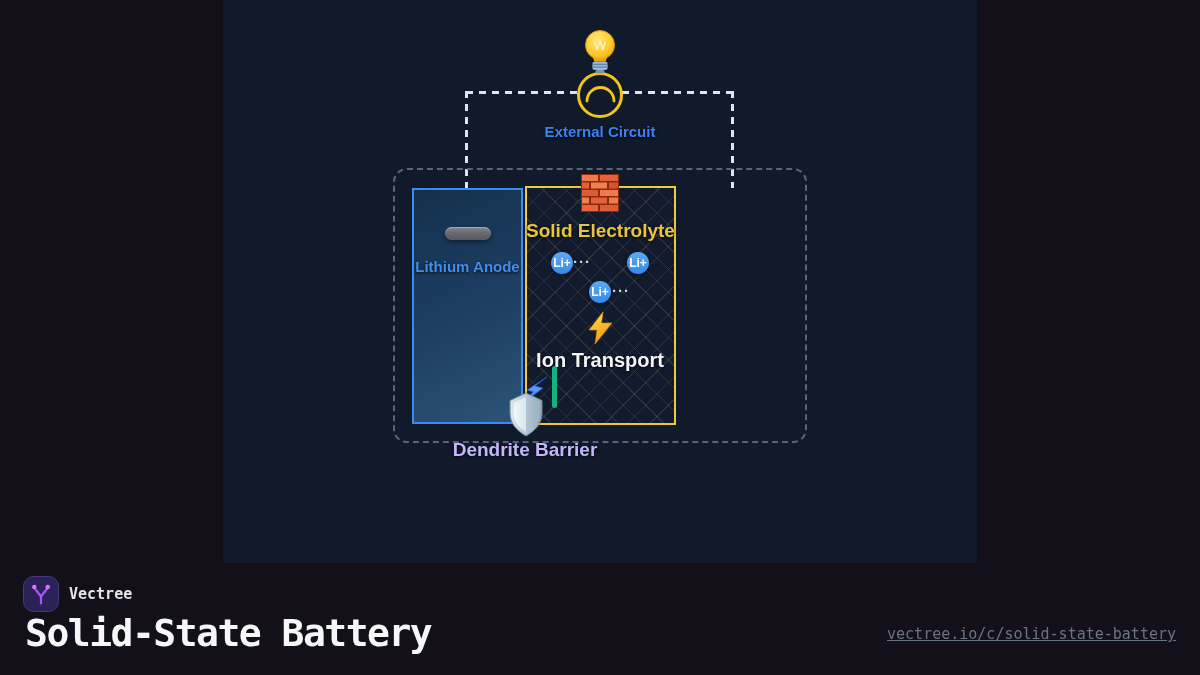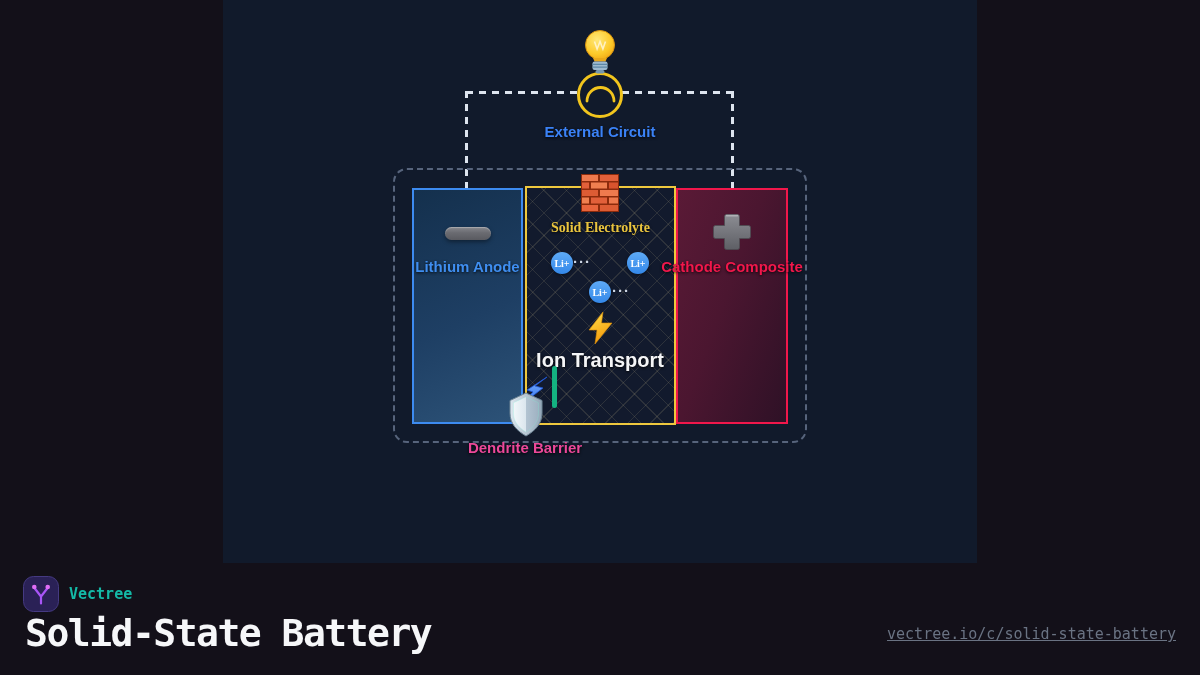--- a/index.html
+++ b/index.html
@@ -39,56 +39,56 @@
            background-image:
              repeating-linear-gradient(45deg,  rgba(207,192,142,.14) 0 1px, transparent 1px 16px),
              repeating-linear-gradient(-45deg, rgba(207,192,142,.14) 0 1px, transparent 1px 16px); }
 
   .cell-label { position:absolute; left:50%; transform:translateX(-50%); top:68px;
                 font-weight:bold; font-size:15px; white-space:nowrap;
                 text-shadow:0 1px 3px rgba(0,0,0,.85); }
   .anode .cell-label { color:#3f8ef0; }
   .cathode .cell-label { color:#f1174b; }
   .elec-label { position:absolute; left:50%; transform:translateX(-50%); top:32px;
-                color:#e9c43e; font-weight:bold; font-size:14px; white-space:nowrap;
-                text-shadow:0 1px 3px rgba(0,0,0,.85);font-family:Liberation Serif, serif; }
+                color:#e9c43e; font-weight:bold; font-size:19px; white-space:nowrap;
+                text-shadow:0 1px 3px rgba(0,0,0,.85); }
 
   .minus-bar { position:absolute; left:50%; transform:translateX(-50%); top:37px;
                width:46px; height:13px; border-radius:7px;
                background:linear-gradient(180deg,#87888e 0%,#6a6b71 45%,#595a60 100%);
                box-shadow:inset 0 1px 1px rgba(255,255,255,.3), 0 2px 4px rgba(0,0,0,.4); }
   .plus-wrap { position:absolute; left:50%; transform:translateX(-50%); top:20px; }
   .brick { position:absolute; left:581px; top:174px; }
 
   
   .ion { position:absolute; width:22px; height:22px; border-radius:50%;
          background:linear-gradient(180deg,#5eaaf6 0%,#3488e9 100%);
-         color:#fff; font-weight:bold; font-size:10px;
+         color:#fff; font-weight:bold; font-size:12px;
          display:flex; align-items:center; justify-content:center;
-         box-shadow:0 1px 3px rgba(0,0,0,.5);font-family:Liberation Serif, serif; }
+         box-shadow:0 1px 3px rgba(0,0,0,.5); }
   #ion1 { left:551px; top:252px; } #ion2 { left:627px; top:252px; } #ion3 { left:589px; top:281px; }
   .trail { position:absolute; color:#cdd6e4; font-weight:bold; font-size:15px;
            letter-spacing:1px; line-height:12px; }
   #trail1 { left:573px; top:256px; } #trail3 { left:612px; top:285px; }
 
   .zap { position:absolute; left:584px; top:311px; }
   .ion-transport { position:absolute; left:600px; top:349px; transform:translateX(-50%);
                    color:#f4f5f7; font-weight:bold; font-size:20px; white-space:nowrap;
                    text-shadow:0 1px 3px rgba(0,0,0,.9); }
   .green-bar { position:absolute; left:552px; top:366px; width:5px; height:42px;
                border-radius:2.5px; background:#14b381; }
 
   .shield { position:absolute; left:504px; top:376px; }
   .dendrite-label { position:absolute; left:525px; top:439px; transform:translateX(-50%);
-                    color:#ec4899; font-weight:bold; font-size:15px; white-space:nowrap;
+                    color:#c4b5fd; font-weight:bold; font-size:19px; white-space:nowrap;
                     text-shadow:0 1px 3px rgba(0,0,0,.9); }
 
   
   .logo { position:absolute; left:23px; top:576px; }
-  .brand { position:absolute; left:69px; top:585px; color:#14b8a6;
+  .brand { position:absolute; left:69px; top:585px; color:#e5e5e5;
            font-family:"DejaVu Sans Mono", monospace; font-weight:bold; font-size:15px; }
   .title { position:absolute; left:25px; top:611px; color:#f6f7f9;
            font-family:"DejaVu Sans Mono", monospace; font-weight:bold; font-size:38px;
            letter-spacing:-1.5px; white-space:nowrap; }
   .url { position:absolute; right:24px; top:625px; color:#6a7383;
          font-family:"DejaVu Sans Mono", monospace; font-size:15px;text-decoration:underline; }
 </style>
 </head>
 <body>
 
@@ -128,35 +128,20 @@
 
   <div class="cell anode">
     <div class="minus-bar"></div>
     <div class="cell-label">Lithium Anode</div>
   </div>
 
   <div class="electrolyte">
     <div class="elec-label">Solid Electrolyte</div>
   </div>
 
-  <div class="cell cathode">
-    <div class="plus-wrap">
-      <svg width="44" height="44" viewBox="0 0 44 44">
-        <defs>
-          <linearGradient id="gPlus" x1="0" y1="0" x2="0" y2="1">
-            <stop offset="0" stop-color="#8c8d93"></stop>
-              <stop offset="1" stop-color="#5e5f65"></stop>
-          </linearGradient>
-        </defs>
-        <path d="M16.5 4.5 h11 q2 0 2 2 v9 h9 q2 0 2 2 v9 q0 2 -2 2 h-9 v9 q0 2 -2 2 h-11 q-2 0 -2 -2 v-9 h-9 q-2 0 -2 -2 v-9 q0 -2 2 -2 h9 v-9 q0 -2 2 -2 z" fill="url(#gPlus)" stroke="#4c4d52" stroke-width="0.8"></path>
-        <path d="M16.5 5.6 h11" stroke="#b0b1b6" stroke-width="1.6" stroke-linecap="round"></path>
-      </svg>
-    </div>
-    <div class="cell-label">Cathode Composite</div>
-  </div>
 
   <div class="brick">
     <svg width="38" height="38" viewBox="0 0 38 38">
       <rect width="38" height="38" fill="#8c2b0c"></rect>
       <g rx="0.5">
         <rect x="1" y="1" width="16" height="6" fill="#ef7a4e"></rect>
           <rect x="19" y="1" width="18" height="6" fill="#e2603a"></rect>
         <rect x="1" y="8.5" width="7" height="6" fill="#e2603a"></rect>
           <rect x="10" y="8.5" width="16" height="6" fill="#f08050"></rect>
           <rect x="28" y="8.5" width="9" height="6" fill="#d9542e"></rect>

